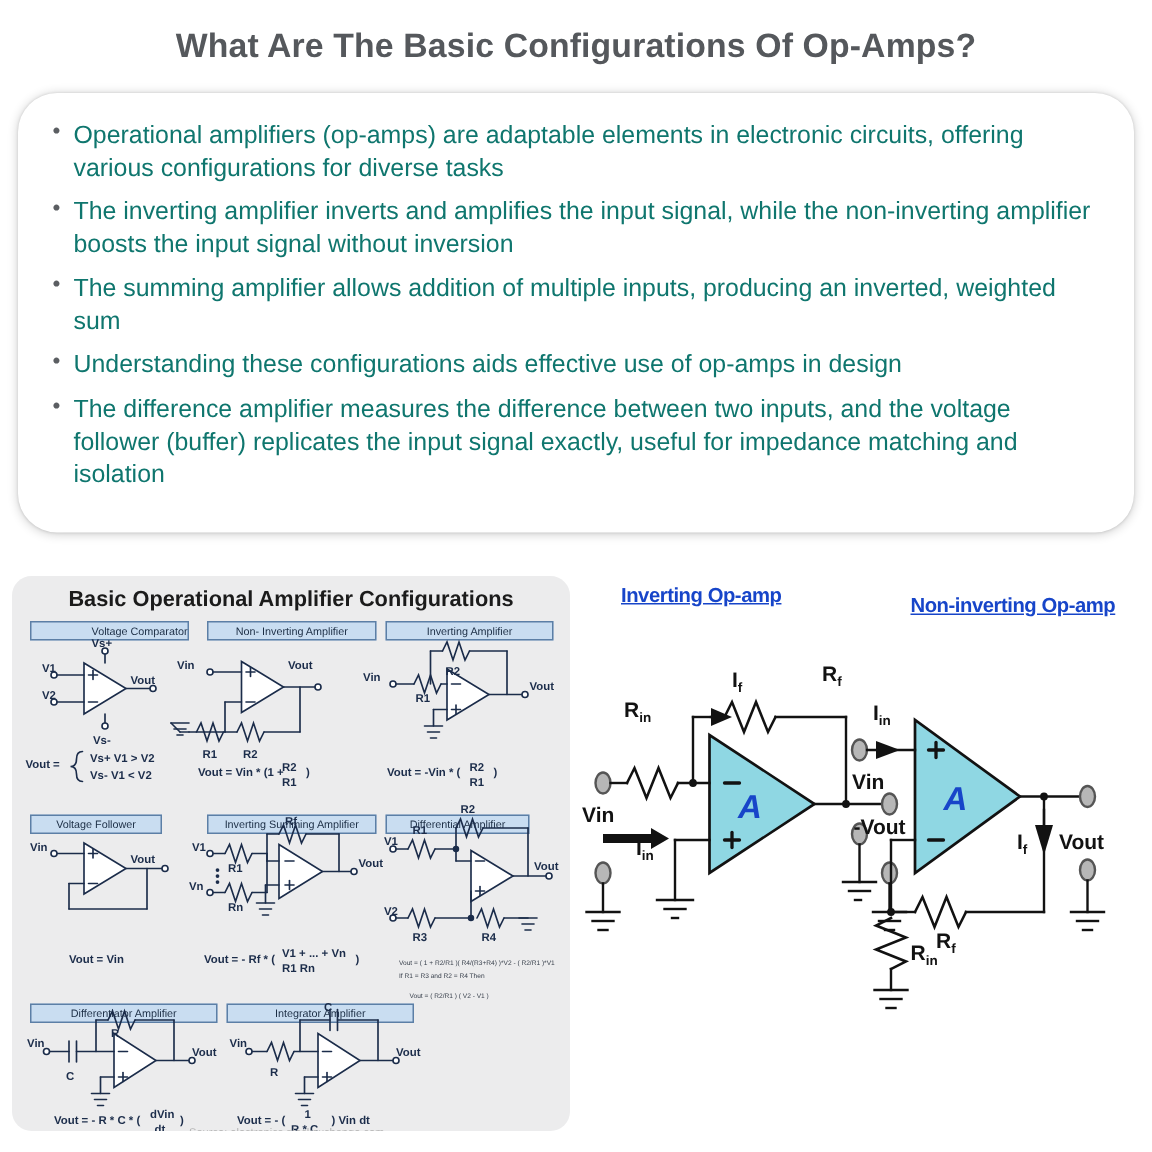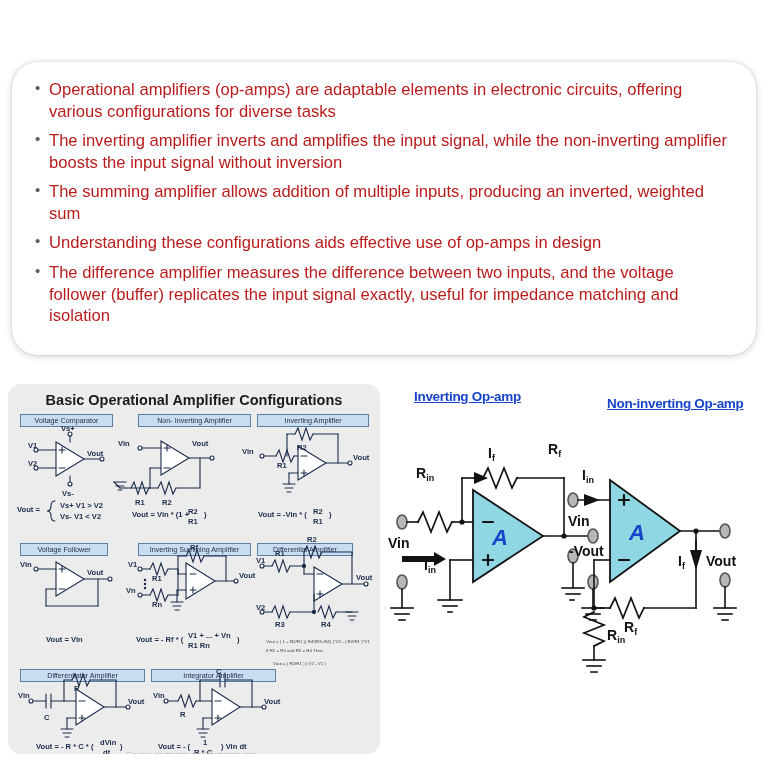--- a/index.html
+++ b/index.html
@@ -40,21 +40,21 @@
   ul.bullets {
     list-style: none;
     margin: 0; padding: 0;
   }
   ul.bullets li {
     position: relative;
     padding-left: 15px;
     margin-bottom: 8px;
     font-size: 16.6px;
     line-height: 1.30;
-    color: #b91c1c;
+    color: #0f766e;
   }
   ul.bullets li:before {
     content: "•";
     position: absolute;
     left: 1px; top: -1px;
     font-size: 15px;
     color: #5b5e62;
   }
 
   
@@ -103,37 +103,38 @@
   }
   #inv-link { left: 414px; top: 19px; }
   #noninv-link { left: 585px; top: 26px; padding-left: 22px; }
   text { font-family: "Liberation Sans", sans-serif; }
 </style>
 </head>
 <body>
 
 <div id="page">
 
+  <div id="title">What Are The Basic Configurations Of Op-Amps?</div>
 
   <div id="bullet-card">
     <ul class="bullets">
       <li>Operational amplifiers (op-amps) are adaptable elements in electronic circuits, offering various configurations for diverse tasks</li>
       <li>The inverting amplifier inverts and amplifies the input signal, while the non-inverting amplifier boosts the input signal without inversion</li>
       <li>The summing amplifier allows addition of multiple inputs, producing an inverted, weighted sum</li>
       <li>Understanding these configurations aids effective use of op-amps in design</li>
       <li>The difference amplifier measures the difference between two inputs, and the voltage follower (buffer) replicates the input signal exactly, useful for impedance matching and isolation</li>
     </ul>
   </div>
 
   <div id="bottom">
 
     <div id="left-panel">
       <div id="panel-title">Basic Operational Amplifier Configurations</div>
 
-      <div class="cellbox" style="left:12px; top:30px; width:93px;">Voltage Comparator</div>
+      <div class="cellbox" style="left:12px; top:30px; width:106px;text-align:right;">Voltage Comparator</div>
       <div class="cellbox" style="left:130px; top:30px; width:113px;">Non- Inverting Amplifier</div>
       <div class="cellbox" style="left:249px; top:30px; width:112px;">Inverting Amplifier</div>
 
       <div class="cellbox" style="left:12px; top:159px; width:88px;">Voltage Follower</div>
       <div class="cellbox" style="left:130px; top:159px; width:113px;">Inverting Summing Amplifier</div>
       <div class="cellbox" style="left:249px; top:159px; width:96px;">Differential Amplifier</div>
 
       <div class="cellbox" style="left:12px; top:285px; width:125px;">Differentiator Amplifier</div>
       <div class="cellbox" style="left:143px; top:285px; width:125px;">Integrator Amplifier</div>
 

